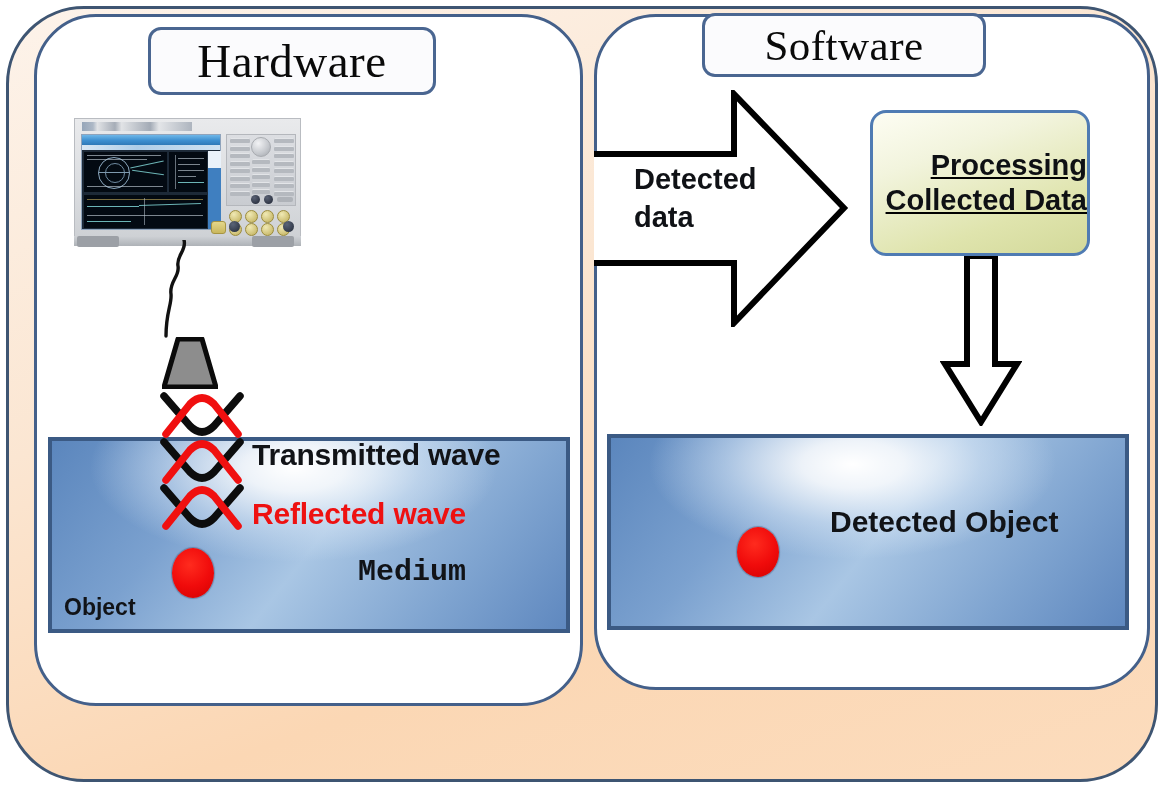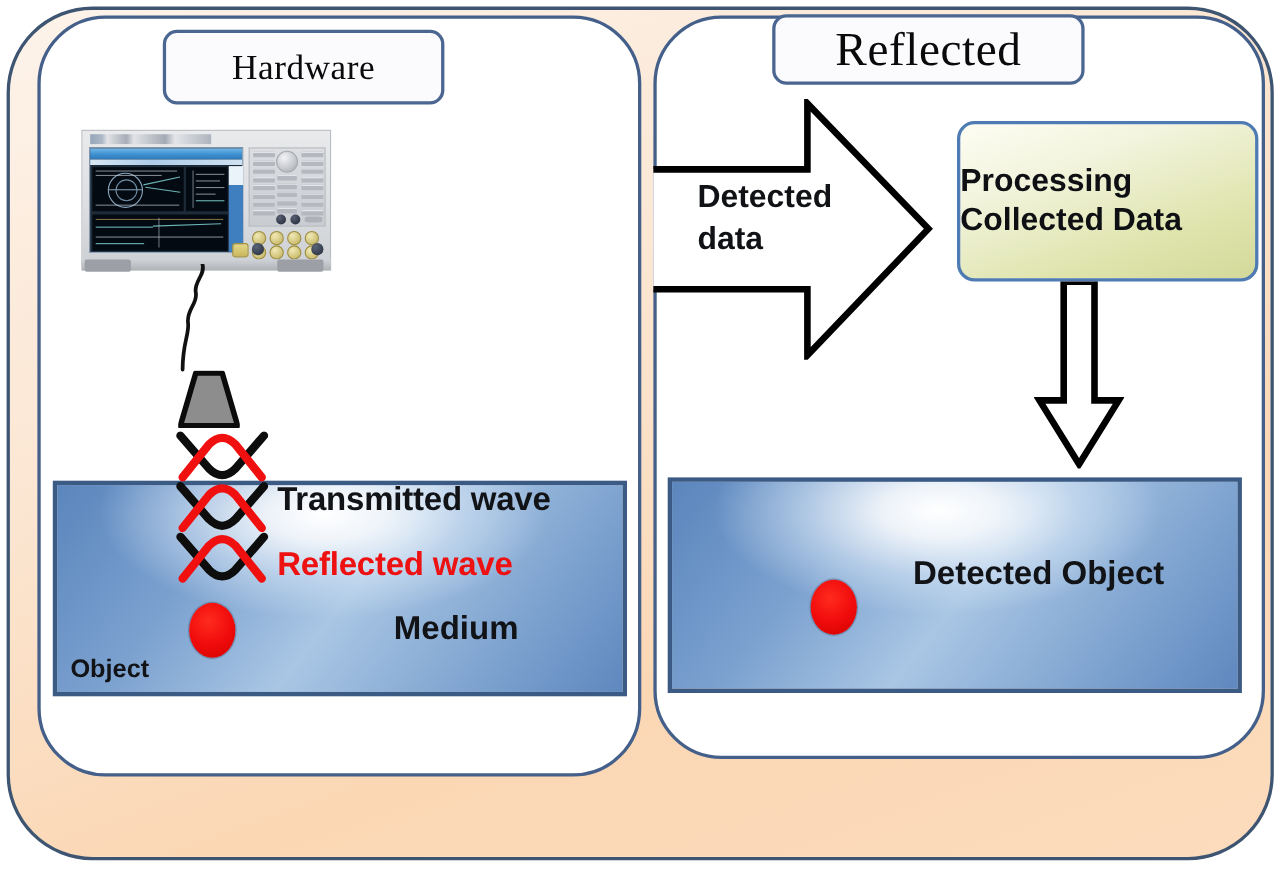--- a/index.html
+++ b/index.html
@@ -37,21 +37,21 @@
     background:#fbfbfd;
     border:3px solid #4a6691;
     border-radius:13px;
     box-sizing:border-box;
     display:flex;align-items:center;justify-content:center;
     font-family:"Liberation Serif", serif;
     color:#0a0a0a;
     letter-spacing:.5px;
     z-index:20;
   }
-  .caption-hardware{left:148px;top:27px;width:256px;height:68px;font-size:32px;}
+  .caption-hardware{left:148px;top:27px;width:288px;height:68px;font-size:47px;}
   .caption-software{left:702px;top:13px;width:284px;height:64px;font-size:43px;}
 
   
   .vna{
     position:absolute;left:71px;top:115px;width:227px;height:138px;
   }
   .vna-body{
     position:absolute;left:0;top:0;width:227px;height:124px;
     background:linear-gradient(180deg,#e9eaec 0%,#dcdee1 55%,#cdd0d4 100%);
     border:1px solid #b9bcc1;
@@ -140,31 +140,31 @@
   .dot-object{left:172px;top:548px;width:42px;height:50px;}
   .dot-detected{left:737px;top:527px;width:42px;height:50px;}
 
   
   .lbl{
     position:absolute;font-weight:bold;color:#111317;white-space:nowrap;
     font-family:"Liberation Sans", sans-serif;
   }
   .lbl-transmitted{left:252px;top:438px;font-size:30px;letter-spacing:-.2px;}
   .lbl-reflected{left:252px;top:497px;font-size:30px;color:#ee1111;letter-spacing:-.2px;}
-  .lbl-medium{left:358px;top:555px;font-size:30px;}
+  .lbl-medium{left:358px;top:555px;font-size:30px;font-family:Liberation Mono, monospace;}
   .lbl-object{left:64px;top:594px;font-size:23px;}
   .lbl-detected{left:830px;top:505px;font-size:30px;}
 
   
   .proc-box{
-    position:absolute;left:870px;top:110px;width:274px;height:146px;
+    position:absolute;left:870px;top:110px;width:220px;height:146px;
     border:3px solid #4f7bb3;border-radius:16px;box-sizing:border-box;
     background:linear-gradient(160deg,#fdfdf3 0%,#f2f4dd 30%,#dfe4ad 72%,#d3d99a 100%);
-    display:flex;flex-direction:column;align-items:flex-start;justify-content:center;
-    text-align:center;line-height:1.22;
+    display:flex;flex-direction:column;align-items:flex-end;justify-content:center;
+    text-align:center;line-height:1.22;text-decoration:underline;
   }
   .proc-line{font-weight:bold;font-size:29px;color:#0e1014;white-space:nowrap;}
 
   
   .arrow-collected{position:absolute;left:594px;top:90px;width:256px;height:237px;}
   .arrow-collected-txt{
     position:absolute;left:634px;top:160px;width:160px;
     font-weight:bold;font-size:29px;color:#101216;line-height:1.32;
   }
   .arrow-down{position:absolute;left:940px;top:256px;width:82px;height:170px;}
@@ -322,15 +322,15 @@
 
   <svg class="arrow-down" viewBox="0 0 82 170">
     <polygon points="27,0 55,0 55,108 77,108 41,166 5,108 27,108" fill="#ffffff" stroke="#000000" stroke-width="6" stroke-linejoin="miter"></polygon>
   </svg>
 
   <div class="detected-box"></div>
   <div class="red-dot dot-detected"></div>
   <div class="lbl lbl-detected">Detected Object</div>
 
   <div class="caption-chip caption-hardware">Hardware</div>
-  <div class="caption-chip caption-software">Reflected</div>
+  <div class="caption-chip caption-software">Software</div>
 
 </div>
 
 </body></html>

